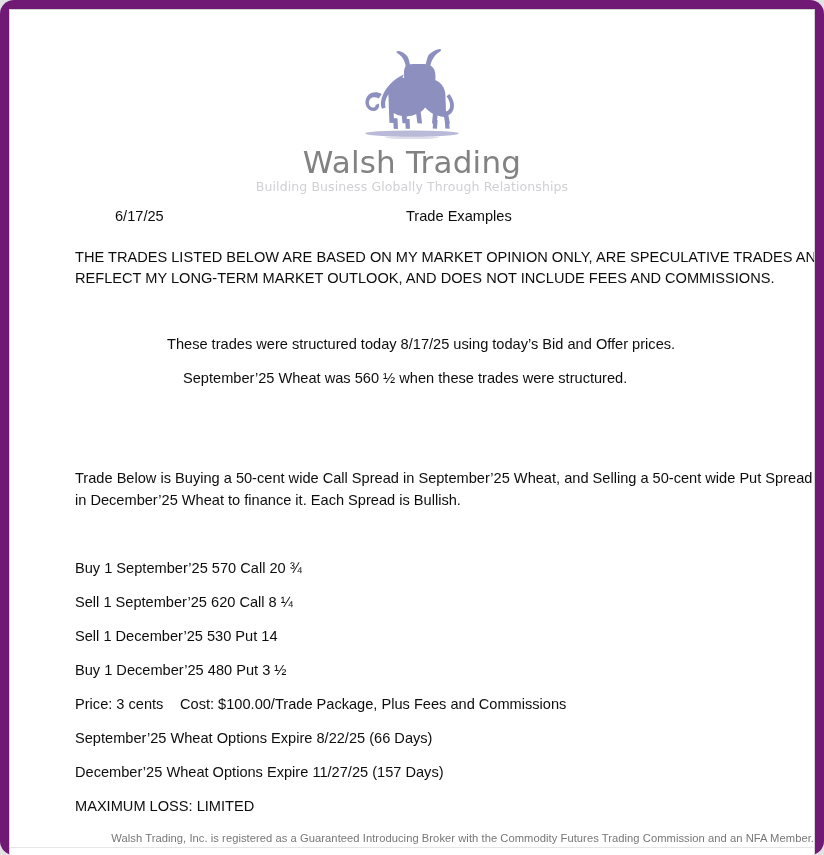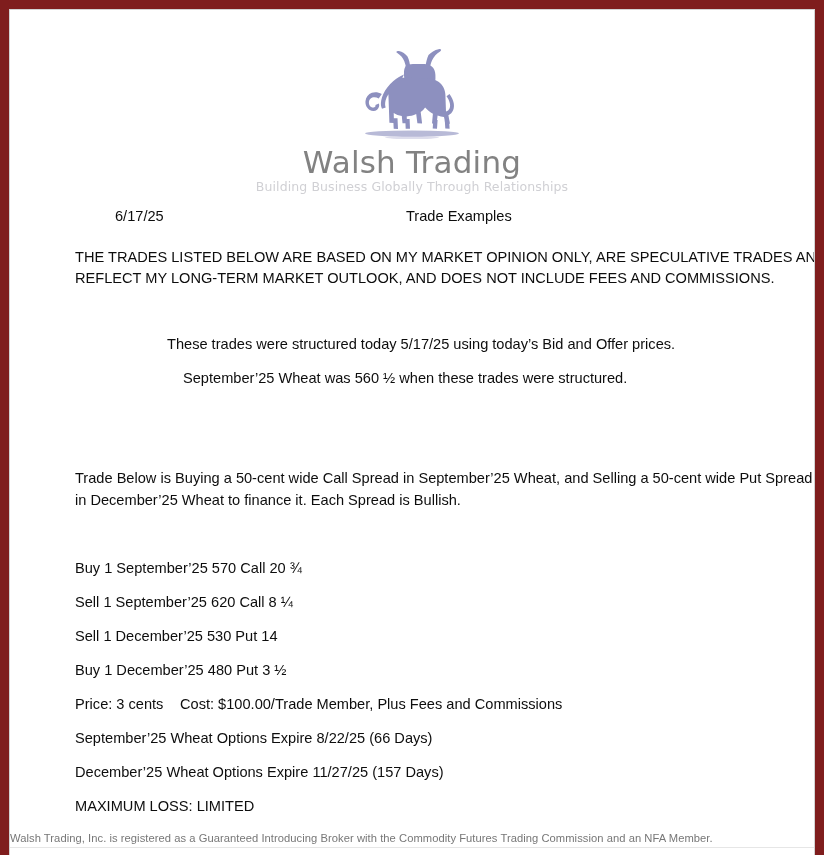--- a/index.html
+++ b/index.html
@@ -11,21 +11,22 @@
     height: 855px;
     background: #e3e3e3;
     font-family: "Liberation Sans", sans-serif;
     overflow: hidden;
   }
 
   #viewport {
     position: relative;
     width: 824px;
     height: 855px;
-    background: #7f1d1d;
+    background: #701a75;
+    border-radius: 14px;
   }
 
   
   #page {
     position: absolute;
     left: 9px;
     top: 9px;
     width: 806px;
     height: 846px;
     background: #ffffff;
@@ -93,21 +94,21 @@
     right: 0;
     bottom: 7px;
     height: 1px;
     background: #e6e6e6;
   }
   .footer-text {
     position: absolute;
     left: 0;
     right: 0;
     bottom: 11px;
-    text-align: left;
+    text-align: right;
     font-size: 11.2px;
     color: #777777;
     letter-spacing: 0.05px;
   }
 </style>
 </head>
 <body>
 
 <div id="viewport">
   <div id="page">
@@ -138,33 +139,33 @@
     <div class="doc-body">
 
       <div class="row" style="height:26px;">
         <div class="line" style="left:65px; top:0;">6/17/25</div>
         <div class="line" style="left:356px; top:0;">Trade Examples</div>
       </div>
 
       <div class="line" style="left:65px; top:41px;">THE TRADES LISTED BELOW ARE BASED ON MY MARKET OPINION ONLY, ARE SPECULATIVE TRADES AND</div>
       <div class="line" style="left:65px; top:62px;">REFLECT MY LONG-TERM MARKET OUTLOOK, AND DOES NOT INCLUDE FEES AND COMMISSIONS.</div>
 
-      <div class="line" style="left:157px; top:128px;">These trades were structured today 5/17/25 using today’s Bid and Offer prices.</div>
+      <div class="line" style="left:157px; top:128px;">These trades were structured today 8/17/25 using today’s Bid and Offer prices.</div>
       <div class="line" style="left:173px; top:162px;">September’25 Wheat was 560 ½ when these trades were structured.</div>
 
       <div class="line" style="left:65px; top:262px;">Trade Below is Buying a 50-cent wide Call Spread in September’25 Wheat, and Selling a 50-cent wide Put Spread</div>
       <div class="line" style="left:65px; top:284px;">in December’25 Wheat to finance it. Each Spread is Bullish.</div>
 
       <div class="line" style="left:65px; top:352px;">Buy 1 September’25 570 Call 20 ¾</div>
       <div class="line" style="left:65px; top:386px;">Sell 1 September’25 620 Call 8 ¼</div>
       <div class="line" style="left:65px; top:420px;">Sell 1 December’25 530 Put 14</div>
       <div class="line" style="left:65px; top:454px;">Buy 1 December’25 480 Put 3 ½</div>
 
       <div class="line" style="left:65px; top:488px;">Price: 3 cents</div>
-      <div class="line" style="left:170px; top:488px;">Cost: $100.00/Trade Member, Plus Fees and Commissions</div>
+      <div class="line" style="left:170px; top:488px;">Cost: $100.00/Trade Package, Plus Fees and Commissions</div>
 
       <div class="line" style="left:65px; top:522px;">September’25 Wheat Options Expire 8/22/25 (66 Days)</div>
       <div class="line" style="left:65px; top:556px;">December’25 Wheat Options Expire 11/27/25 (157 Days)</div>
 
       <div class="line" style="left:65px; top:590px;">MAXIMUM LOSS: LIMITED</div>
     </div>
 
     <div class="footer-text">Walsh Trading, Inc. is registered as a Guaranteed Introducing Broker with the Commodity Futures Trading Commission and an NFA Member.</div>
     <div class="footer-rule"></div>
 

